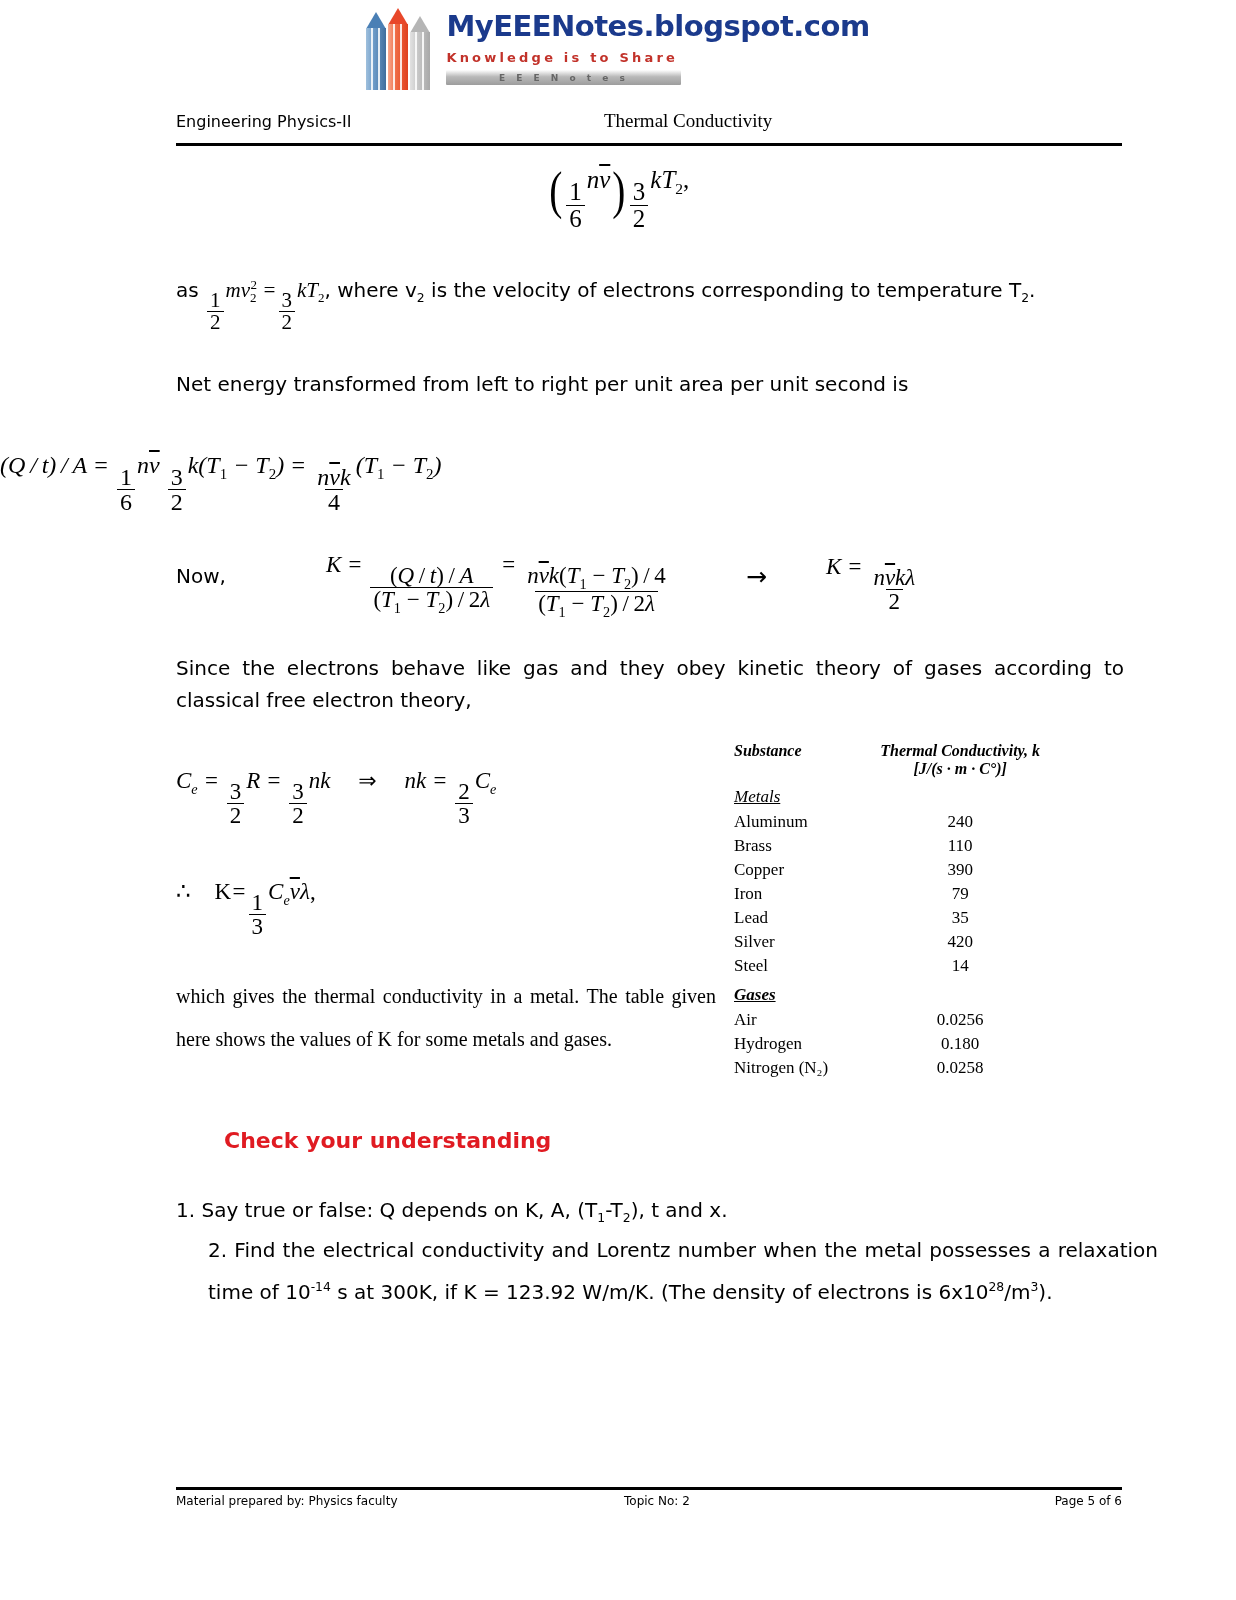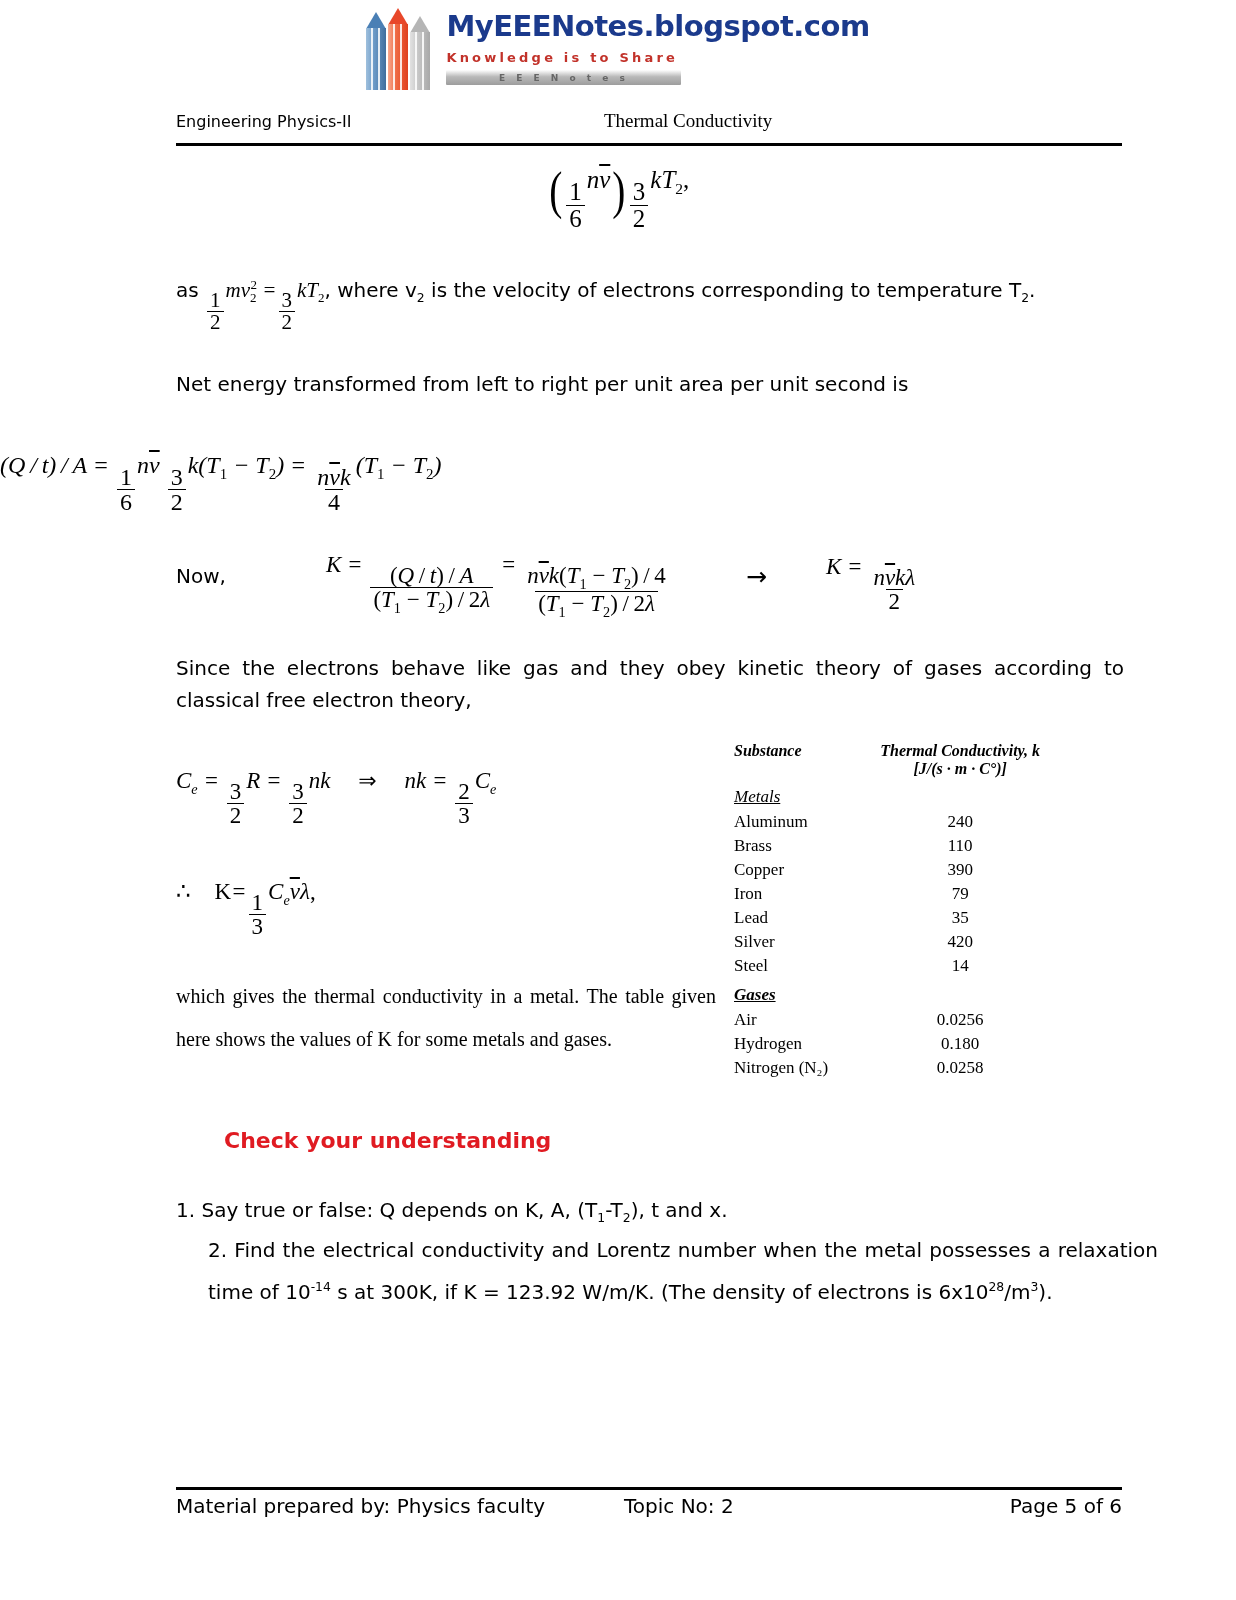--- a/index.html
+++ b/index.html
@@ -322,21 +322,21 @@
     left: 176px; top: 1487px;
     width: 946px;
     height: 3px;
     background: #000;
   }
   .footer {
     position: absolute;
     left: 176px; top: 1494px;
     width: 946px;
     height: 26px;
-    font-size: 20px;
+    font-size: 12px;
     font-family: "DejaVu Sans", sans-serif;
     text-align: center;
   }
   .f-left { position: absolute; left: 0; top: 0; }
   .f-mid  { position: absolute; left: 448px; top: 0; }
   .f-right{ position: absolute; right: 0; top: 0; margin-left: 48px; }
 </style>
 </head>
 <body>
 

